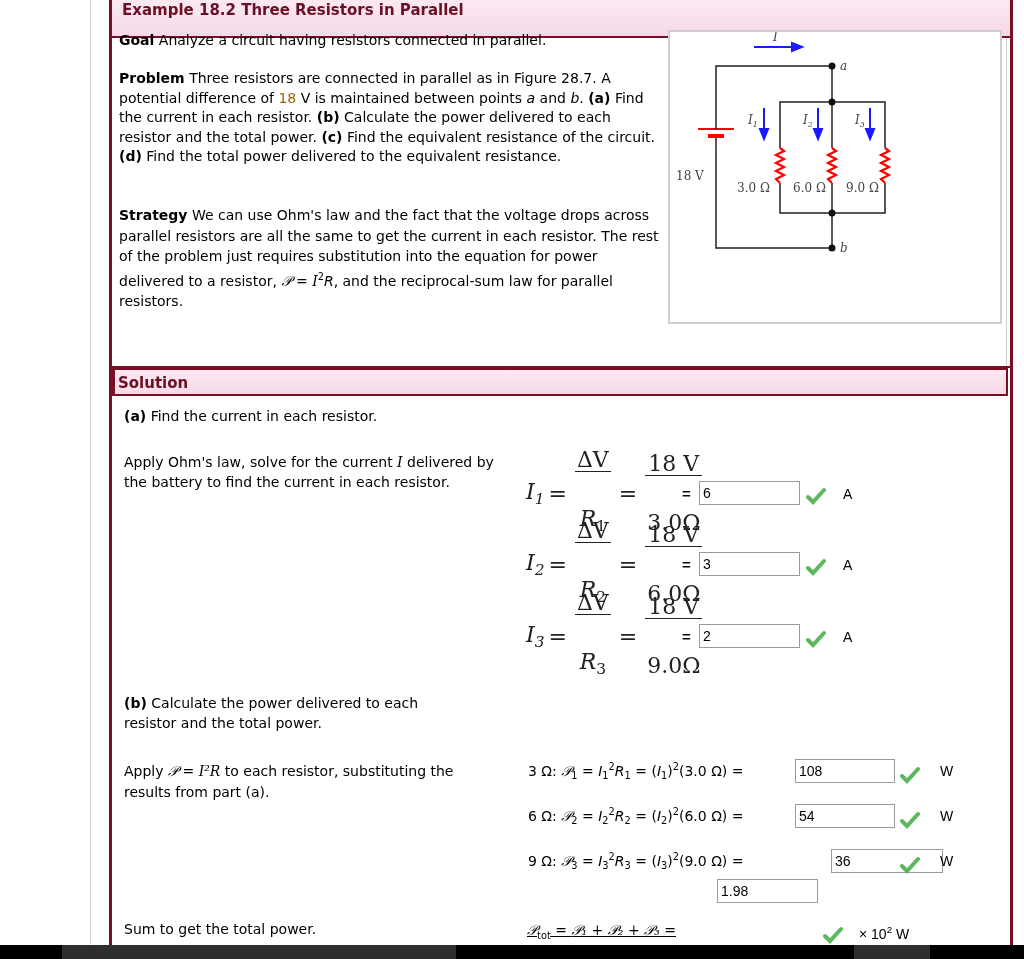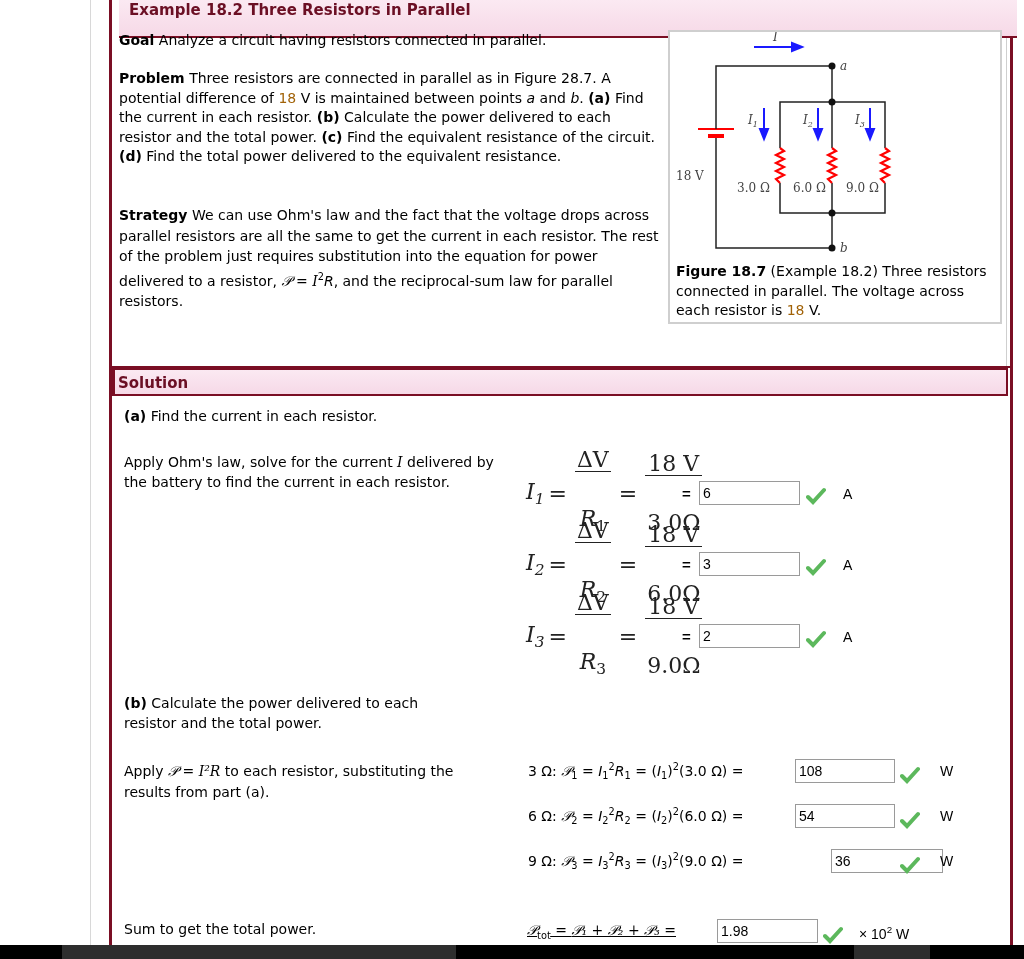--- a/index.html
+++ b/index.html
@@ -9,21 +9,21 @@
   .page-edge { position: absolute; left: 90px; top: 0; width: 1px; height: 945px; background: #d8d8d8; }
   .frame-left { position: absolute; left: 109px; top: 0; width: 3px; height: 945px; background: #7a0e24; }
   .frame-right { position: absolute; left: 1010px; top: 0; width: 3px; height: 945px; background: #7a0e24; }
   .frame-right-inner { position: absolute; left: 1006px; top: 22px; width: 1px; height: 345px; background: #cfcfcf; }
 
   .bottom-bar { position: absolute; left: 0; top: 945px; width: 1024px; height: 14px; background: #2e2e2e; }
   .bottom-bar .seg1 { position: absolute; left: 0; top: 0; width: 62px; height: 14px; background: #000; }
   .bottom-bar .seg2 { position: absolute; left: 456px; top: 0; width: 398px; height: 14px; background: #000; }
   .bottom-bar .seg3 { position: absolute; left: 930px; top: 0; width: 94px; height: 14px; background: #000; }
 
-  .header-bar { position: absolute; left: 119px; top: 0; width: 898px; height: 38px;
+  .header-bar { position: absolute; left: 112px; top: 0; width: 898px; height: 38px;
     background: linear-gradient(#fbe9f2, #f6d9e7); border-bottom: 2px solid #7a0e24; }
   .header-title { position: absolute; left: 10px; top: 1px; font-weight: bold; font-size: 15px; color: #6b0f24; }
 
   .txt { position: absolute; font-size: 14px; line-height: 19.5px; color: #000; }
   .txt b { font-weight: bold; }
   .red { color: #a16207; }
   .it { font-style: italic; font-family: "DejaVu Serif", serif; }
 
   .figure-box { position: absolute; left: 668px; top: 30px; width: 334px; height: 294px; border: 2px solid #cfcfcf; background: #fff; }
   .fig-caption { position: absolute; left: 6px; top: 230px; width: 320px; font-size: 14px; line-height: 19.5px; }
@@ -124,23 +124,20 @@
       <text x="170" y="220" font-style="italic">b</text>
       <text x="78" y="92" font-style="italic">I<tspan font-size="8" dy="3">1</tspan></text>
       <text x="133" y="92" font-style="italic">I<tspan font-size="8" dy="3">2</tspan></text>
       <text x="185" y="92" font-style="italic">I<tspan font-size="8" dy="3">3</tspan></text>
       <text x="6" y="148">18 V</text>
       <text x="67" y="160">3.0 Ω</text>
       <text x="123" y="160">6.0 Ω</text>
       <text x="176" y="160">9.0 Ω</text>
     </g>
   </svg>
-  <div class="fig-caption">
-    <b>Figure 18.7</b><span> (Example 18.2) Three resistors connected in parallel. The voltage across each resistor is </span><span class="red">18</span><span> V.</span>
-  </div>
 </div>
 
 <div class="section-sep"></div>
 <div class="solution-bar">
   <span class="solution-title">Solution</span>
 </div>
 
 <div class="txt" style="left:124px; top:407px;">
   <b>(a)</b><span> Find the current in each resistor.</span>
 </div>
@@ -211,21 +208,21 @@
 <div class="ans" style="left:783px; top:849px; width:112px;margin-left:48px;">36</div>
 <svg class="check" style="left:900px; top:856px;" viewBox="0 0 20 18">
     <path d="M2 10 L7 15 L18 3" stroke="#5cb85c" stroke-width="4" fill="none" stroke-linecap="round"></path>
   </svg>
 <span class="unit" style="left:940px; top:853px;">W</span>
 
 <div class="txt" style="left:124px; top:920px;">Sum to get the total power.</div>
 <div class="pw" style="left:527px; top:922px;text-decoration:underline;">
   <span class="script-p">𝒫</span><sub>tot</sub> = <span class="script-p">𝒫₁ + 𝒫₂ + 𝒫₃ =</span>
 </div>
-<div class="ans" style="left:717px; top:919px; width:101px;">1.98</div>
+<div class="ans" style="left:717px; top:879px; width:101px;">1.98</div>
 <svg class="check" style="left:823px; top:926px;" viewBox="0 0 20 18">
     <path d="M2 10 L7 15 L18 3" stroke="#5cb85c" stroke-width="4" fill="none" stroke-linecap="round"></path>
   </svg>
 <span class="unit" style="left:859px; top:924px;"><span>× 10</span><sup>2</sup><span> W</span></span>
 
 <div class="bottom-bar">
   <div class="seg1"></div>
     <div class="seg2"></div>
     <div class="seg3"></div>
 </div>

